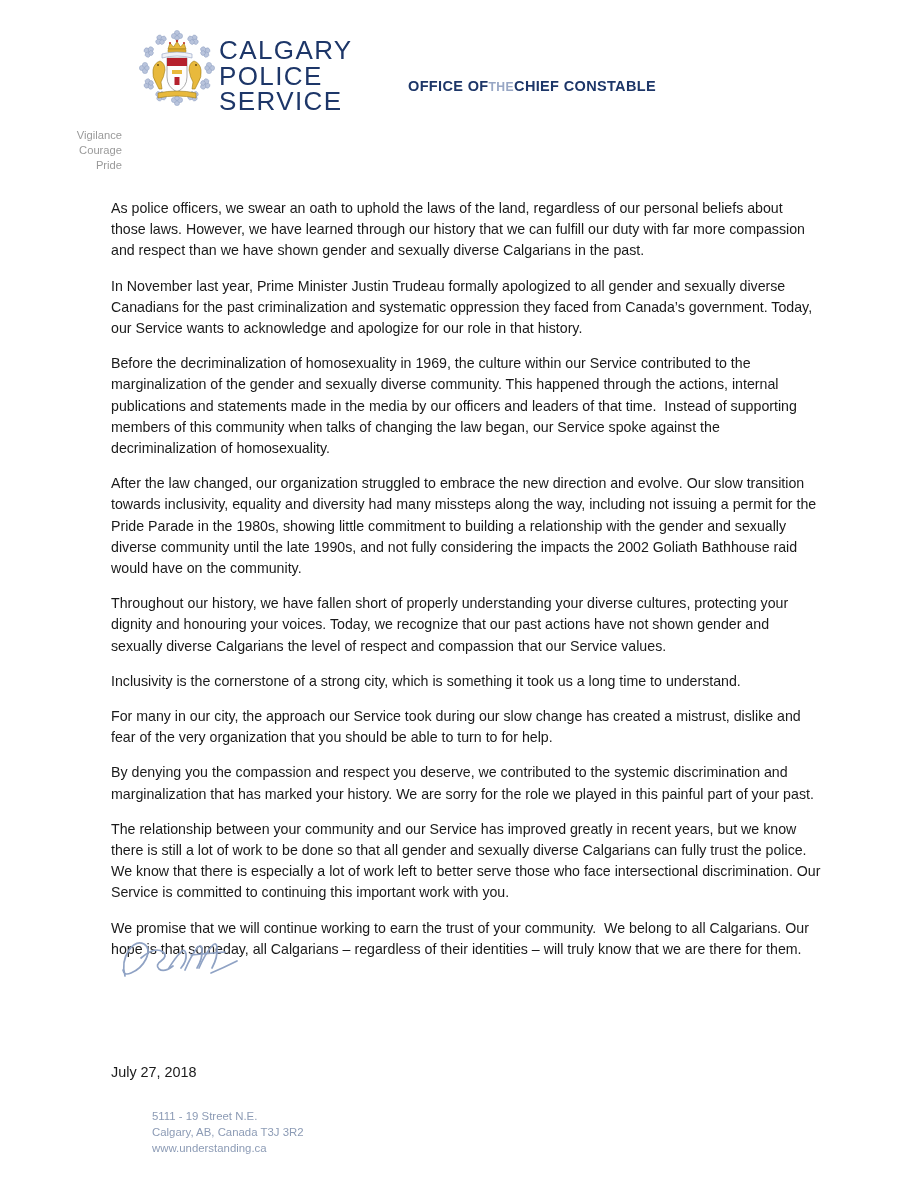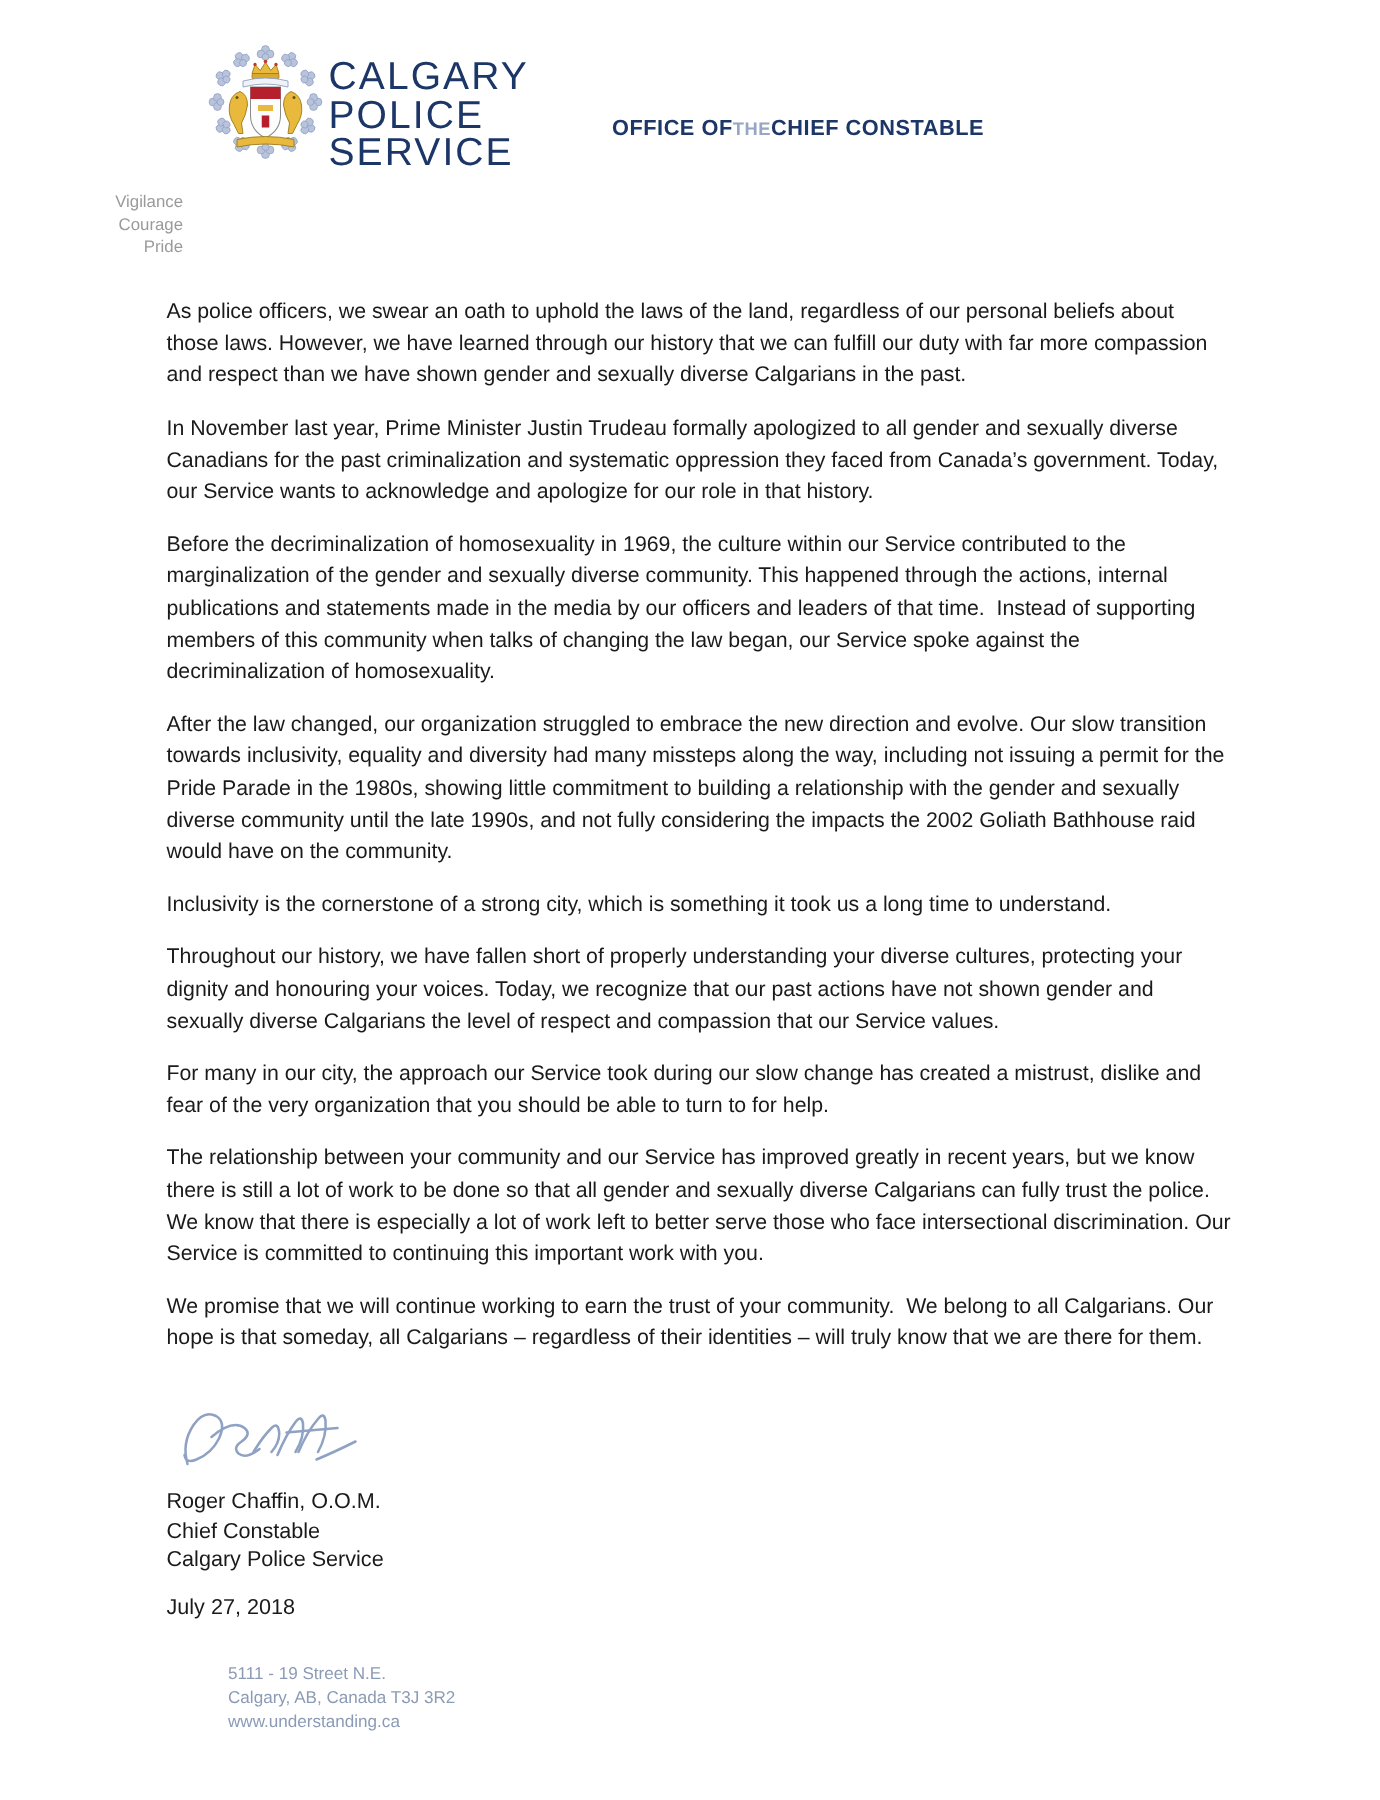--- a/index.html
+++ b/index.html
@@ -190,44 +190,40 @@
   <div>Vigilance</div>
   <div>Courage</div>
   <div>Pride</div>
 </div>
 
 <div class="letter-body">
   <p>As police officers, we swear an oath to uphold the laws of the land, regardless of our personal beliefs about those laws. However, we have learned through our history that we can fulfill our duty with far more compassion and respect than we have shown gender and sexually diverse Calgarians in the past.</p>
   <p>In November last year, Prime Minister Justin Trudeau formally apologized to all gender and sexually diverse Canadians for the past criminalization and systematic oppression they faced from Canada’s government. Today, our Service wants to acknowledge and apologize for our role in that history.</p>
   <p>Before the decriminalization of homosexuality in 1969, the culture within our Service contributed to the marginalization of the gender and sexually diverse community. This happened through the actions, internal publications and statements made in the media by our officers and leaders of that time.  Instead of supporting members of this community when talks of changing the law began, our Service spoke against the decriminalization of homosexuality.</p>
   <p>After the law changed, our organization struggled to embrace the new direction and evolve. Our slow transition towards inclusivity, equality and diversity had many missteps along the way, including not issuing a permit for the Pride Parade in the 1980s, showing little commitment to building a relationship with the gender and sexually diverse community until the late 1990s, and not fully considering the impacts the 2002 Goliath Bathhouse raid would have on the community.</p>
+  <p>Throughout our history, we have fallen short of properly understanding your diverse cultures, protecting your dignity and honouring your voices. Today, we recognize that our past actions have not shown gender and sexually diverse Calgarians the level of respect and compassion that our Service values.</p>
   <p>Inclusivity is the cornerstone of a strong city, which is something it took us a long time to understand.</p>
-  <p>Throughout our history, we have fallen short of properly understanding your diverse cultures, protecting your dignity and honouring your voices. Today, we recognize that our past actions have not shown gender and sexually diverse Calgarians the level of respect and compassion that our Service values.</p>
   <p>For many in our city, the approach our Service took during our slow change has created a mistrust, dislike and fear of the very organization that you should be able to turn to for help.</p>
+  <p>By denying you the compassion and respect you deserve, we contributed to the systemic discrimination and marginalization that has marked your history. We are sorry for the role we played in this painful part of your past.</p>
   <p>The relationship between your community and our Service has improved greatly in recent years, but we know there is still a lot of work to be done so that all gender and sexually diverse Calgarians can fully trust the police. We know that there is especially a lot of work left to better serve those who face intersectional discrimination. Our Service is committed to continuing this important work with you.</p>
   <p>We promise that we will continue working to earn the trust of your community.  We belong to all Calgarians. Our hope is that someday, all Calgarians – regardless of their identities – will truly know that we are there for them.</p>
 </div>
 
 <div class="signature-block">
   <svg class="signature-mark" viewBox="0 0 140 58" aria-hidden="true">
     <g fill="none" stroke="#8fa2c4" stroke-width="1.7" stroke-linecap="round" stroke-linejoin="round">
       <path d="M14 48 Q10 34 18 22 Q25 12 33 16 Q40 20 35 31 Q30 41 20 45 Q13 48 12 42"></path>
       <path d="M30 30 Q44 18 52 24 Q57 28 50 33 Q44 37 48 41 Q53 45 62 38"></path>
       <path d="M58 40 Q64 30 70 24 Q74 20 75 26 Q76 33 70 40"></path>
       <path d="M74 42 Q80 28 86 20 Q90 15 91 21 Q92 30 86 40"></path>
       <path d="M88 40 Q94 26 101 18 Q105 13 106 19 Q107 29 101 40"></path>
       <path d="M80 27 L114 24"></path>
       <path d="M100 45 Q112 40 126 33"></path>
     </g>
   </svg>
-  <div class="signoff">
-    <div>Roger Chaffin, O.O.M.</div>
-    <div>Chief Constable</div>
-    <div>Calgary Police Service</div>
-  </div>
 </div>
 
 <div class="date-line">July 27, 2018</div>
 
 <div class="footer">
   <div>5111 - 19 Street N.E.</div>
   <div>Calgary, AB, Canada T3J 3R2</div>
   <div>www.understanding.ca</div>
 </div>
 

